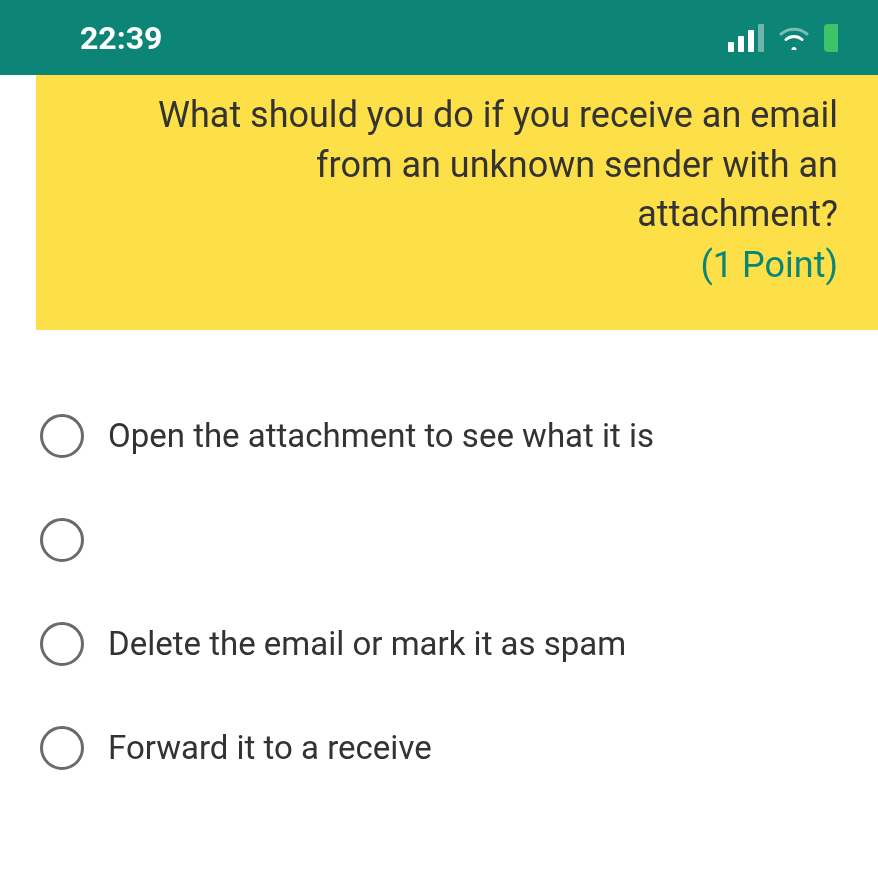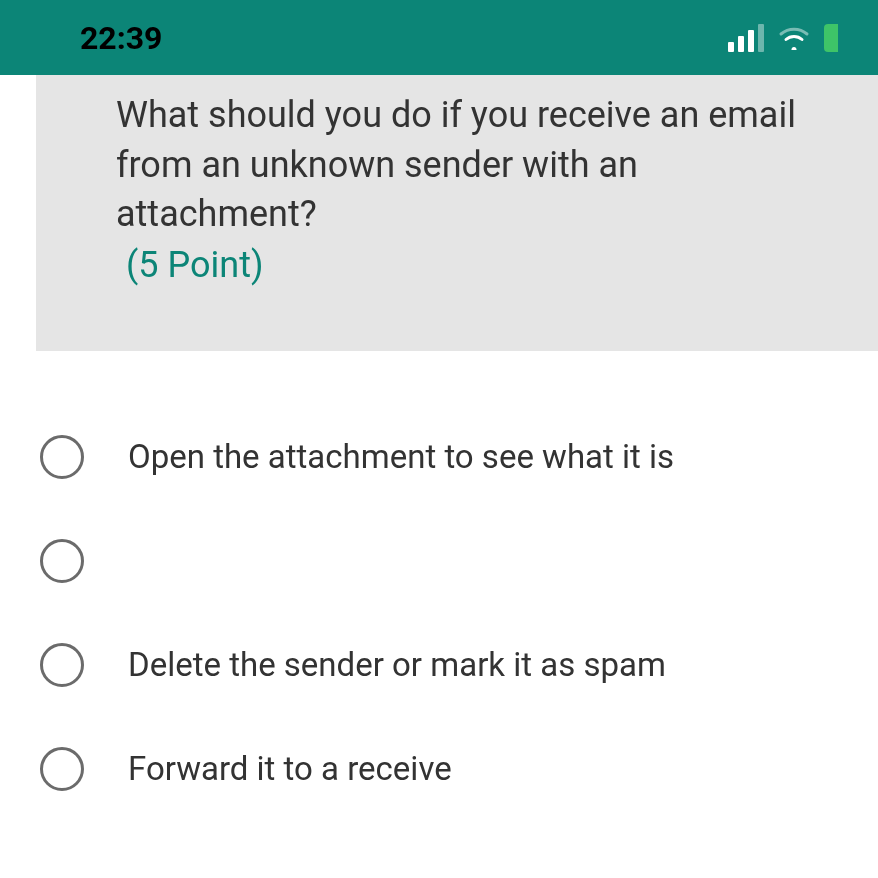--- a/index.html
+++ b/index.html
@@ -15,21 +15,21 @@
     height: 75px;
     display: flex;
     align-items: center;
     justify-content: space-between;
     padding: 0 40px 0 80px;
     color: #ffffff;
   }
   .status-time {
     font-size: 32px;
     font-weight: 700;
-    color: #000000;
+    color: #ffffff;
   }
   .status-icons {
     display: flex;
     align-items: center;
     gap: 14px;
   }
   .signal-icon {
     display: flex;
     align-items: flex-end;
     gap: 4px;
@@ -49,44 +49,45 @@
   .battery-dot {
     width: 14px; height: 28px;
     background: #3ec468;
     border-radius: 4px 0 0 4px;
   }
 
   .content {
     background: #ffffff;
   }
   .question-block {
-    background: #e5e5e5;
-    padding: 16px 40px 65px 80px;
+    background: #fde047;
+    padding: 16px 40px 44px 80px;
     margin-left: 36px;
+    text-align: right;
   }
   .question-text {
     font-size: 36px;
     line-height: 1.38;
     color: #333;
     font-weight: 400;
   }
   .points {
     font-size: 36px;
     color: #0c8577;
     margin-top: 4px;
     padding-left: 10px;
   }
 
   .options {
     padding: 54px 40px 20px 40px;
   }
   .option {
     display: flex;
     align-items: center;
-    gap: 44px;
+    gap: 24px;
     padding: 30px 0;
     cursor: pointer;
   }
   .radio {
     width: 44px;
     height: 44px;
     border: 3px solid #6b6b6b;
     border-radius: 50%;
     flex: 0 0 auto;
     background: #ffffff;
@@ -114,33 +115,33 @@
       <path d="M8 13.5 a12 12 0 0 1 16 0" stroke="#ffffff" stroke-width="3" fill="none" stroke-linecap="round"></path>
       <path d="M3 8 a20 20 0 0 1 26 0" stroke="rgba(255,255,255,0.45)" stroke-width="3" fill="none" stroke-linecap="round"></path>
     </svg>
     <div class="battery-dot"></div>
   </div>
 </div>
 
 <div class="content">
   <div class="question-block">
     <div class="question-text">What should you do if you receive an email from an unknown sender with an attachment?</div>
-    <div class="points">(5 Point)</div>
+    <div class="points">(1 Point)</div>
   </div>
 
   <div class="options">
     <div class="option">
       <div class="radio"></div>
       <div class="option-label">Open the attachment to see what it is</div>
     </div>
     <div class="option">
       <div class="radio"></div>
     </div>
     <div class="option">
       <div class="radio"></div>
-      <div class="option-label">Delete the sender or mark it as spam</div>
+      <div class="option-label">Delete the email or mark it as spam</div>
     </div>
     <div class="option">
       <div class="radio"></div>
       <div class="option-label">Forward it to a receive</div>
     </div>
   </div>
 </div>
 
 </body></html>

